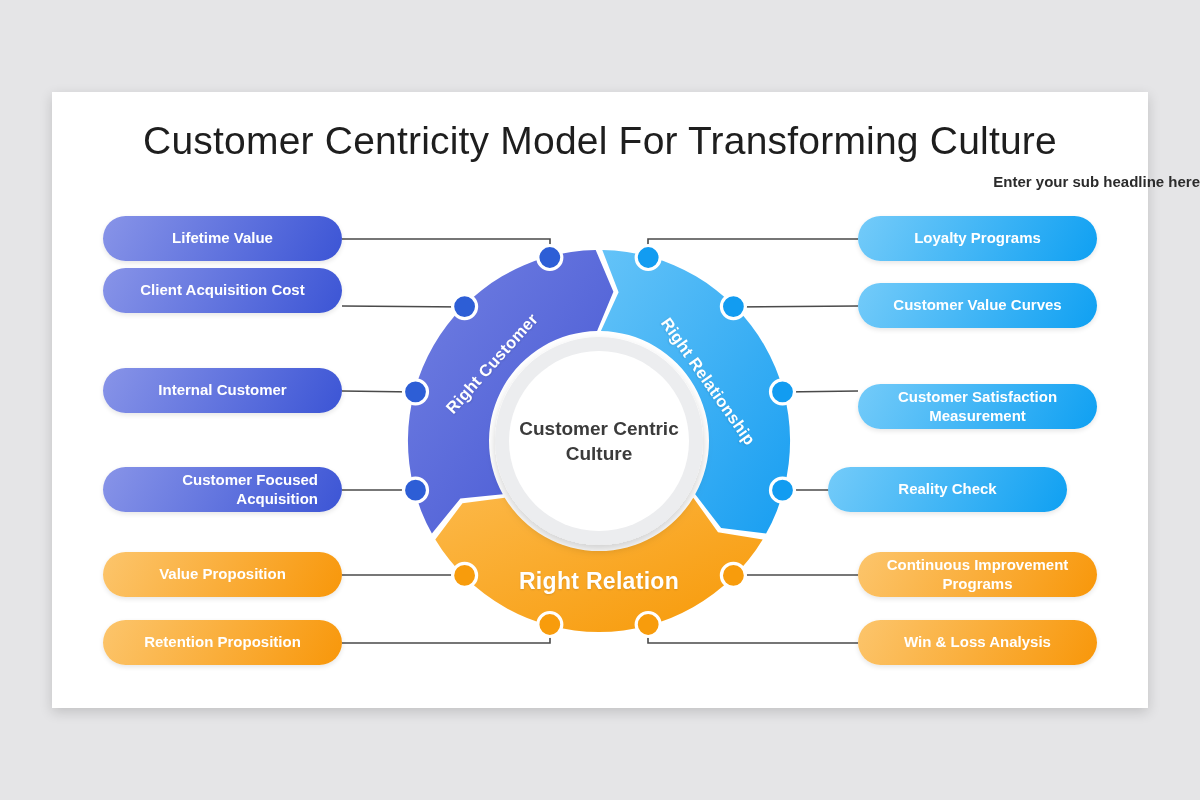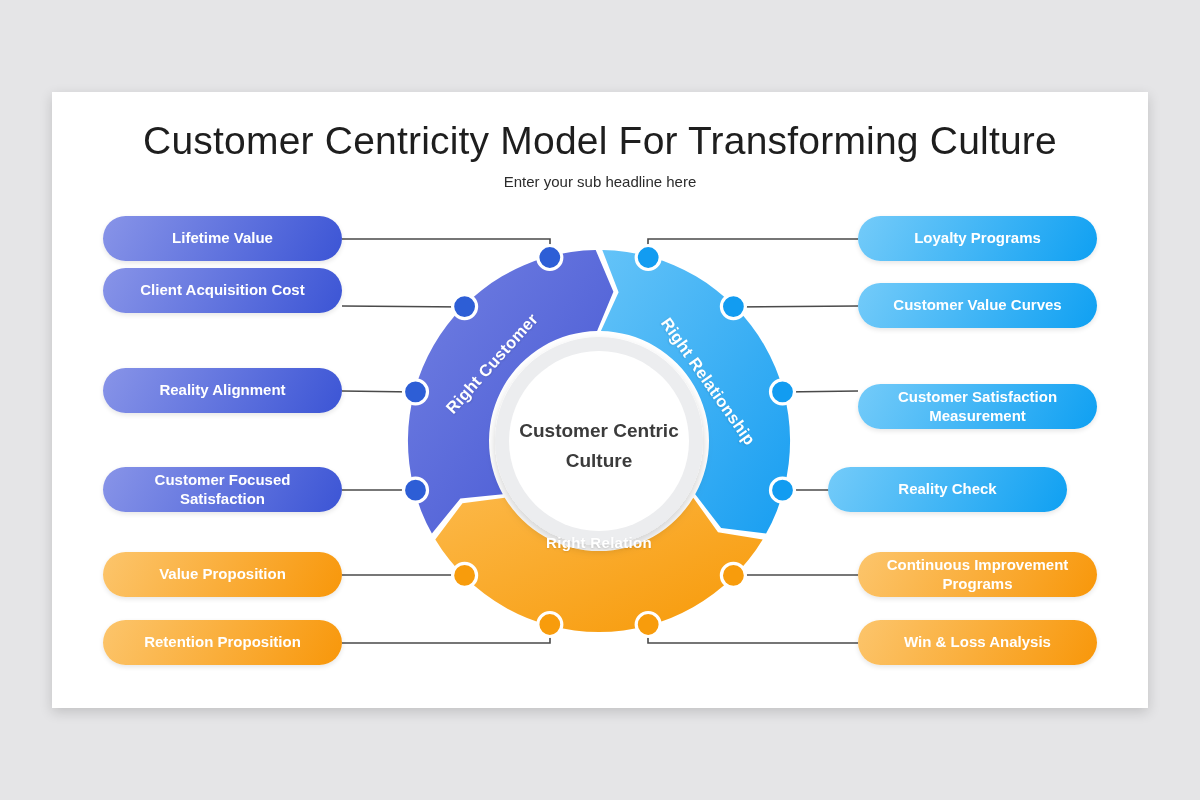--- a/index.html
+++ b/index.html
@@ -10,44 +10,44 @@
   }
   .card{
     position:absolute;left:52px;top:92px;width:1096px;height:616px;
     background:#ffffff;box-shadow:0 4px 12px rgba(0,0,0,.16);
   }
   .title{
     position:absolute;left:0;top:119px;width:1200px;text-align:center;
     font-size:39px;font-weight:500;color:#1e1e1e;letter-spacing:.2px;
   }
   .subtitle{
-    position:absolute;left:0;top:173px;width:1200px;text-align:center;
-    font-size:15px;font-weight:400;color:#2b2b2b;
+    position:absolute;left:0;top:173px;width:1200px;text-align:right;
+    font-size:15px;font-weight:700;color:#2b2b2b;
   }
   #diagram-svg{position:absolute;left:0;top:0;width:1200px;height:800px;}
   .pill{
     position:absolute;width:239px;height:45px;border-radius:23px;
     display:flex;align-items:center;justify-content:center;text-align:center;
     color:#fff;font-size:15px;font-weight:bold;line-height:1.22;
     padding:0 24px;box-sizing:border-box;
     box-shadow:0 2px 5px rgba(0,0,0,.10);
   }
-  .pill.blue{background:linear-gradient(118deg,#8894e8,#3c55d5);}
+  .pill.blue{background:linear-gradient(118deg,#8894e8,#3c55d5);text-align:right;}
   .pill.lightblue{background:linear-gradient(118deg,#74cbf9,#0fa0f2);}
   .pill.orange{background:linear-gradient(118deg,#fcc56c,#f8970a);}
   .seg-label{
     position:absolute;text-align:center;color:#ffffff;font-weight:bold;
     font-size:16.5px;letter-spacing:.3px;text-shadow:0 1px 2px rgba(0,0,0,.12);
   }
   .seg-label.customer{left:412px;top:354px;width:160px;transform:rotate(-48deg);}
   .seg-label.relationship{left:623px;top:372px;width:170px;transform:rotate(55deg);}
-  .seg-label.relation{left:499px;top:534px;width:200px;font-size:15px;}
+  .seg-label.relation{left:499px;top:568px;width:200px;font-size:23px;}
   .center-label{
     position:absolute;left:504px;top:416px;width:190px;text-align:center;
-    font-size:19px;font-weight:bold;color:#3b3b3b;line-height:30px;
+    font-size:19px;font-weight:bold;color:#3b3b3b;line-height:25px;
   }
 </style>
 </head>
 <body>
 
 <div class="card"></div>
 
 <div class="title">Customer Centricity Model For Transforming Culture</div>
 <div class="subtitle">Enter your sub headline here</div>
 
@@ -101,22 +101,22 @@
   </svg>
 
 <div class="seg-label customer">Right Customer</div>
 <div class="seg-label relationship">Right Relationship</div>
 <div class="seg-label relation">Right Relation</div>
 
 <div class="center-label">Customer Centric Culture</div>
 
 <div class="pill blue" style="left:103px;top:216px;">Lifetime Value</div>
 <div class="pill blue" style="left:103px;top:268px;">Client Acquisition Cost</div>
-<div class="pill blue" style="left:103px;top:368px;">Reality Alignment</div>
-<div class="pill blue" style="left:103px;top:467px;">Customer Focused Satisfaction</div>
+<div class="pill blue" style="left:103px;top:368px;">Internal Customer</div>
+<div class="pill blue" style="left:103px;top:467px;">Customer Focused Acquisition</div>
 <div class="pill orange" style="left:103px;top:552px;text-align:center;">Value Proposition</div>
 <div class="pill orange" style="left:103px;top:620px;">Retention Proposition</div>
 
 <div class="pill lightblue" style="left:858px;top:216px;">Loyalty Programs</div>
 <div class="pill lightblue" style="left:858px;top:283px;text-align:right;">Customer Value Curves</div>
 <div class="pill lightblue" style="left:858px;top:384px;">Customer Satisfaction Measurement</div>
 <div class="pill lightblue" style="left:828px;top:467px;">Reality Check</div>
 <div class="pill orange" style="left:858px;top:552px;">Continuous Improvement Programs</div>
 <div class="pill orange" style="left:858px;top:620px;">Win &amp; Loss Analysis</div>
 

